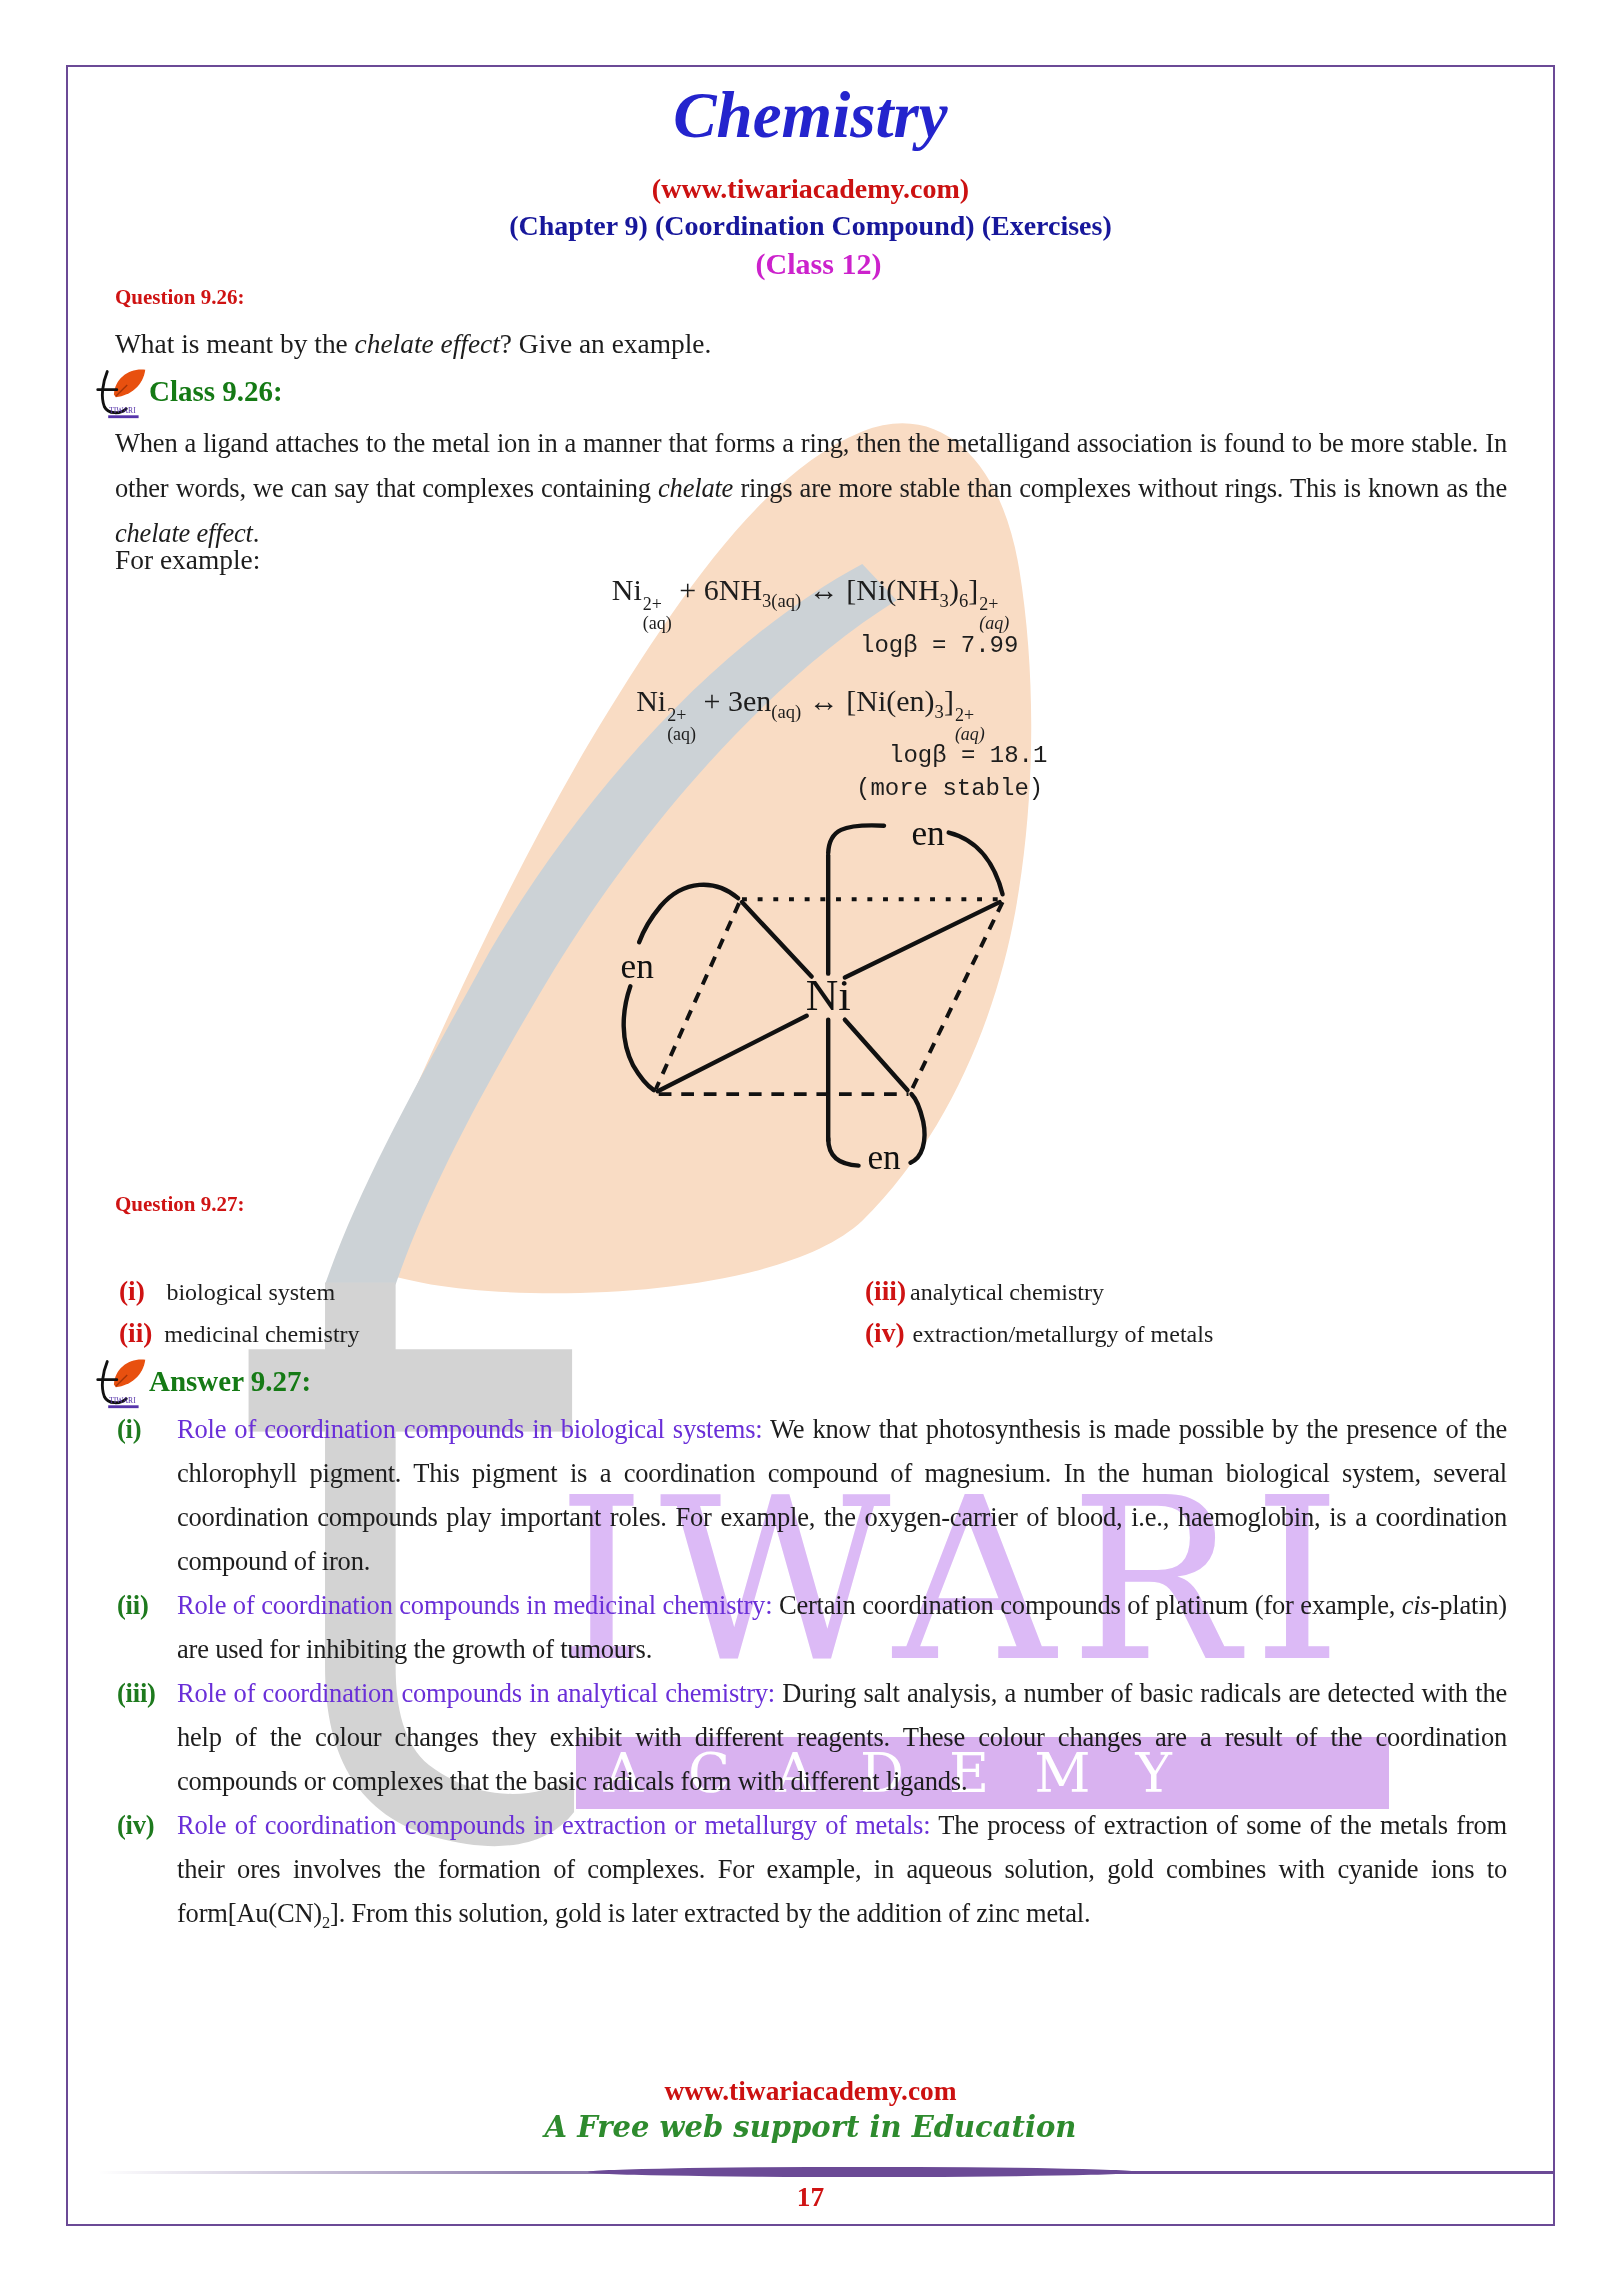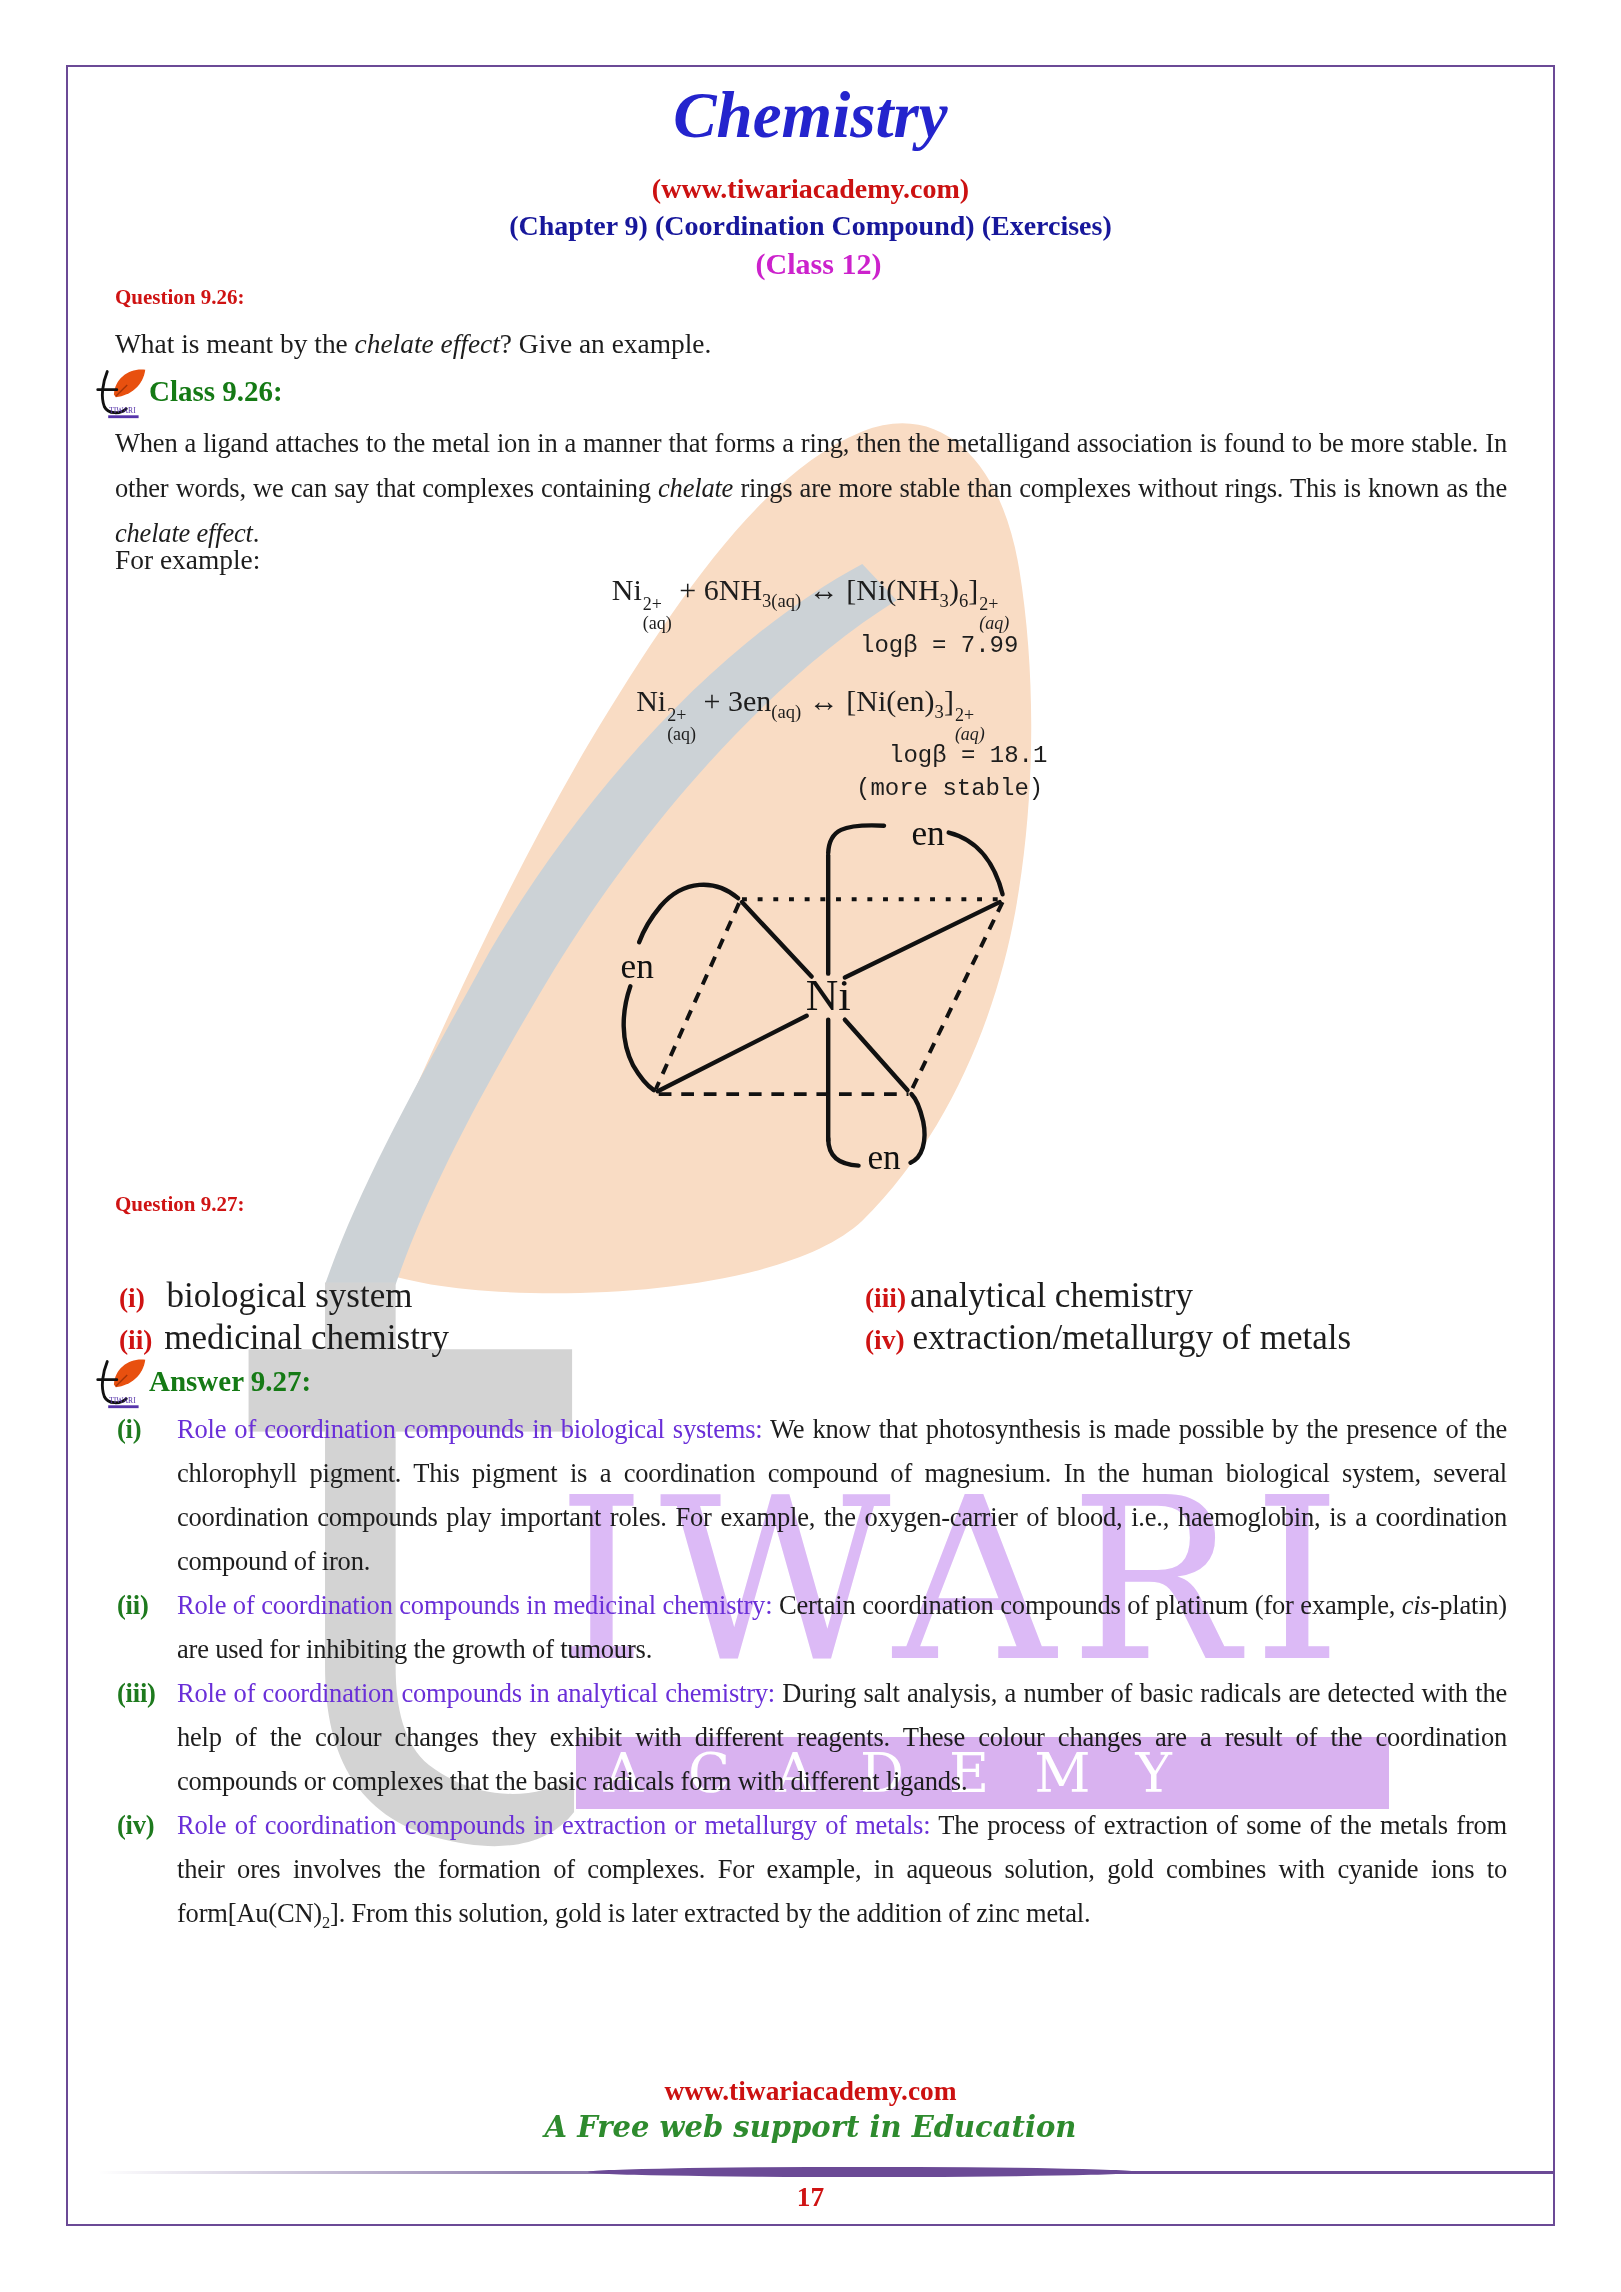--- a/index.html
+++ b/index.html
@@ -21,21 +21,21 @@
          font-style:italic;font-weight:bold;color:#2424cd;z-index:2;}
   .site{left:0;top:173px;width:1621px;text-align:center;font-size:28px;font-weight:bold;color:#cc1111;z-index:2;}
   .chapter{left:0;top:210px;width:1621px;text-align:center;font-size:28px;font-weight:bold;color:#17179b;z-index:2;}
   .klass{left:0;top:247px;width:1621px;text-align:center;font-size:30px;font-weight:bold;color:#cc22cc;z-index:2;padding-left:8px;}
   
   .qlabel{font-size:21px;font-weight:bold;color:#cf1313;z-index:2;}
   .alabel{font-size:29px;font-weight:bold;color:#157a15;z-index:2;}
   .bodytx{font-size:26.5px;line-height:45px;letter-spacing:-0.2px;text-align:justify;z-index:2;}
   .plain{font-size:27.4px;z-index:2;}
   .opt-marker{font-weight:bold;color:#cf1313;font-size:27.4px;}
-  .opt-text{font-size:35px;}
+  .opt-text{font-size:24px;}
   
   .eq{left:0;top:0;width:1621px;text-align:center;font-size:30px;z-index:2;}
   .eqnote{font-size:24px;z-index:2;font-family:Liberation Mono, monospace;}
   .eq sub,.eqnote sub{font-size:0.62em;}
   .ss{display:inline-flex;flex-direction:column;align-items:flex-start;vertical-align:-0.55em;
       font-size:0.60em;line-height:1.05;margin-left:1px;}
   
   .items{left:115px;top:1407px;width:1392px;z-index:2;}
   .item{position:relative;padding-left:62px;font-size:26.5px;line-height:44px;
         letter-spacing:-0.2px;text-align:justify;}

